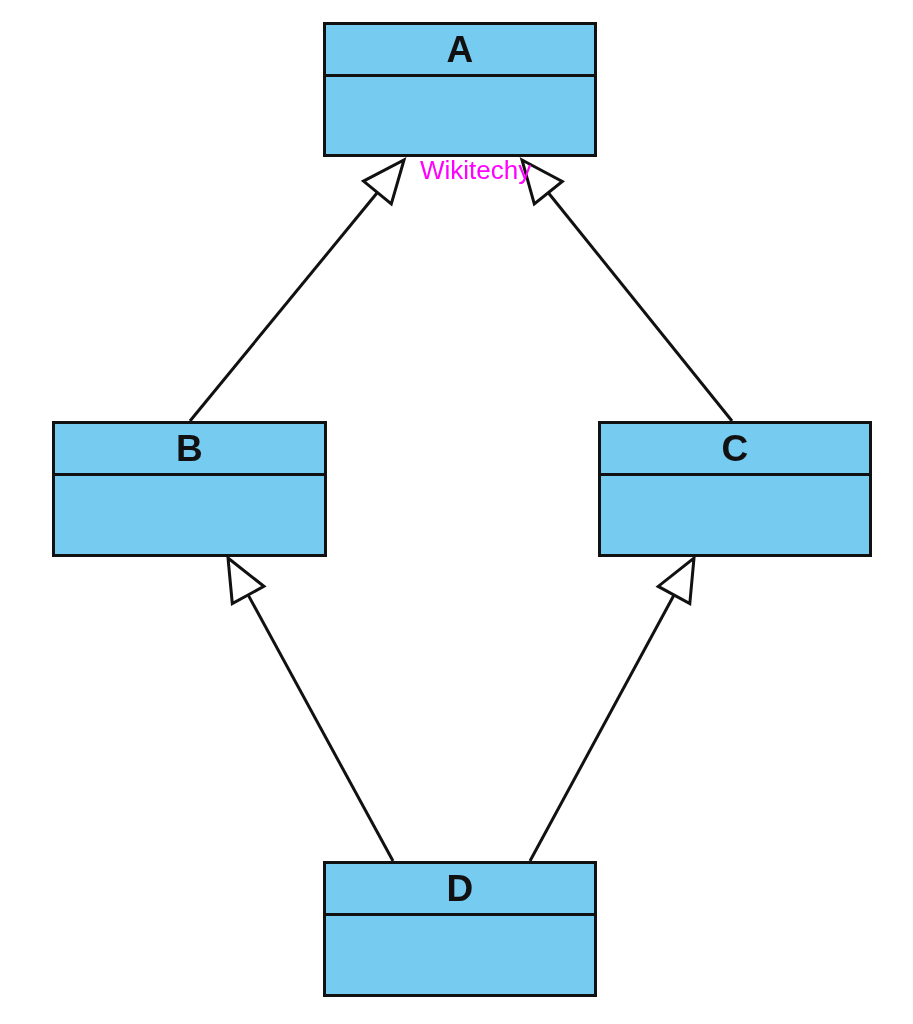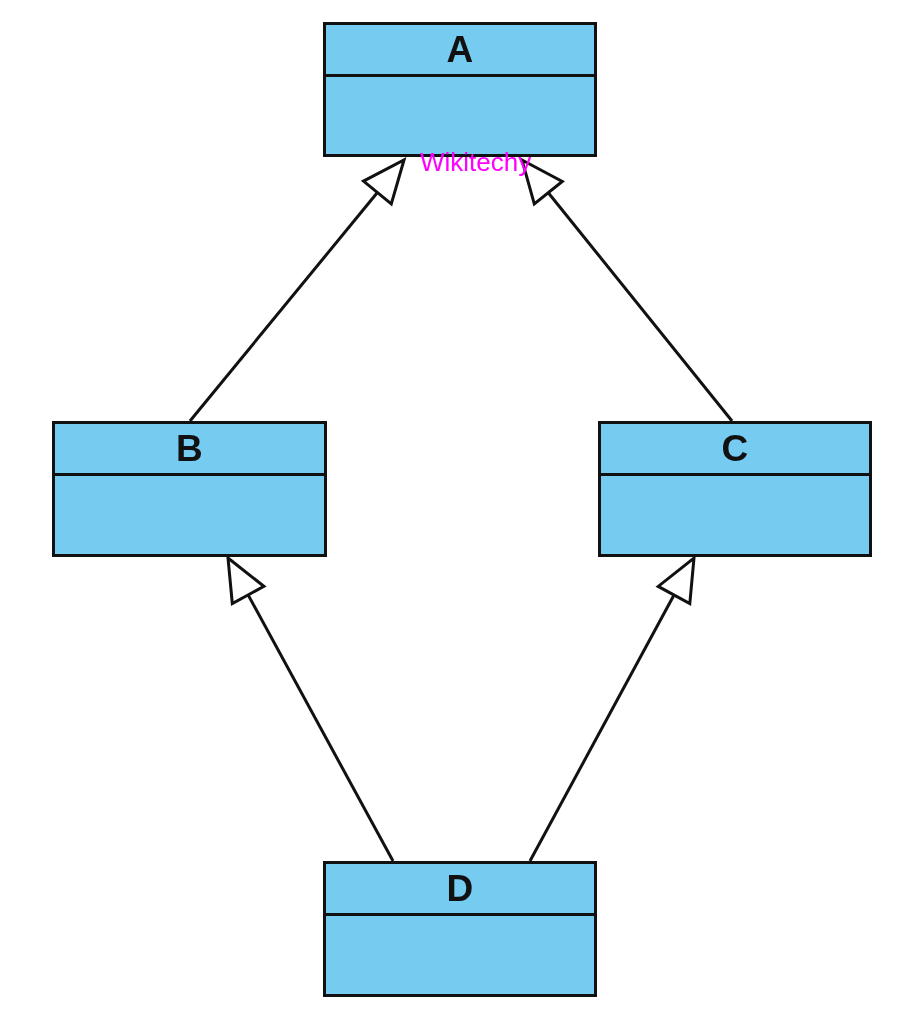--- a/index.html
+++ b/index.html
@@ -54,21 +54,21 @@
   .uml-class .class-body {
     flex: 1;
   }
   .class-a { left: 323px; top: 22px;  width: 274px; height: 135px; }
   .class-b { left: 52px;  top: 421px; width: 275px; height: 136px; }
   .class-c { left: 598px; top: 421px; width: 274px; height: 136px; }
   .class-d { left: 323px; top: 861px; width: 274px; height: 136px; }
   .watermark {
     position: absolute;
     left: 420px;
-    top: 148px;
+    top: 156px;
     font-size: 26px;
     line-height: 1.1;
     color: var(--wm, #ff00ff);
     white-space: nowrap;
   }
 </style>
 </head>
 <body>
 
 <div class="canvas" style="--class-fill: #76cbf0; --stroke: #111111; --arrowhead: #ffffff; --bg: #ffffff; --wm: #ff00ff;">

